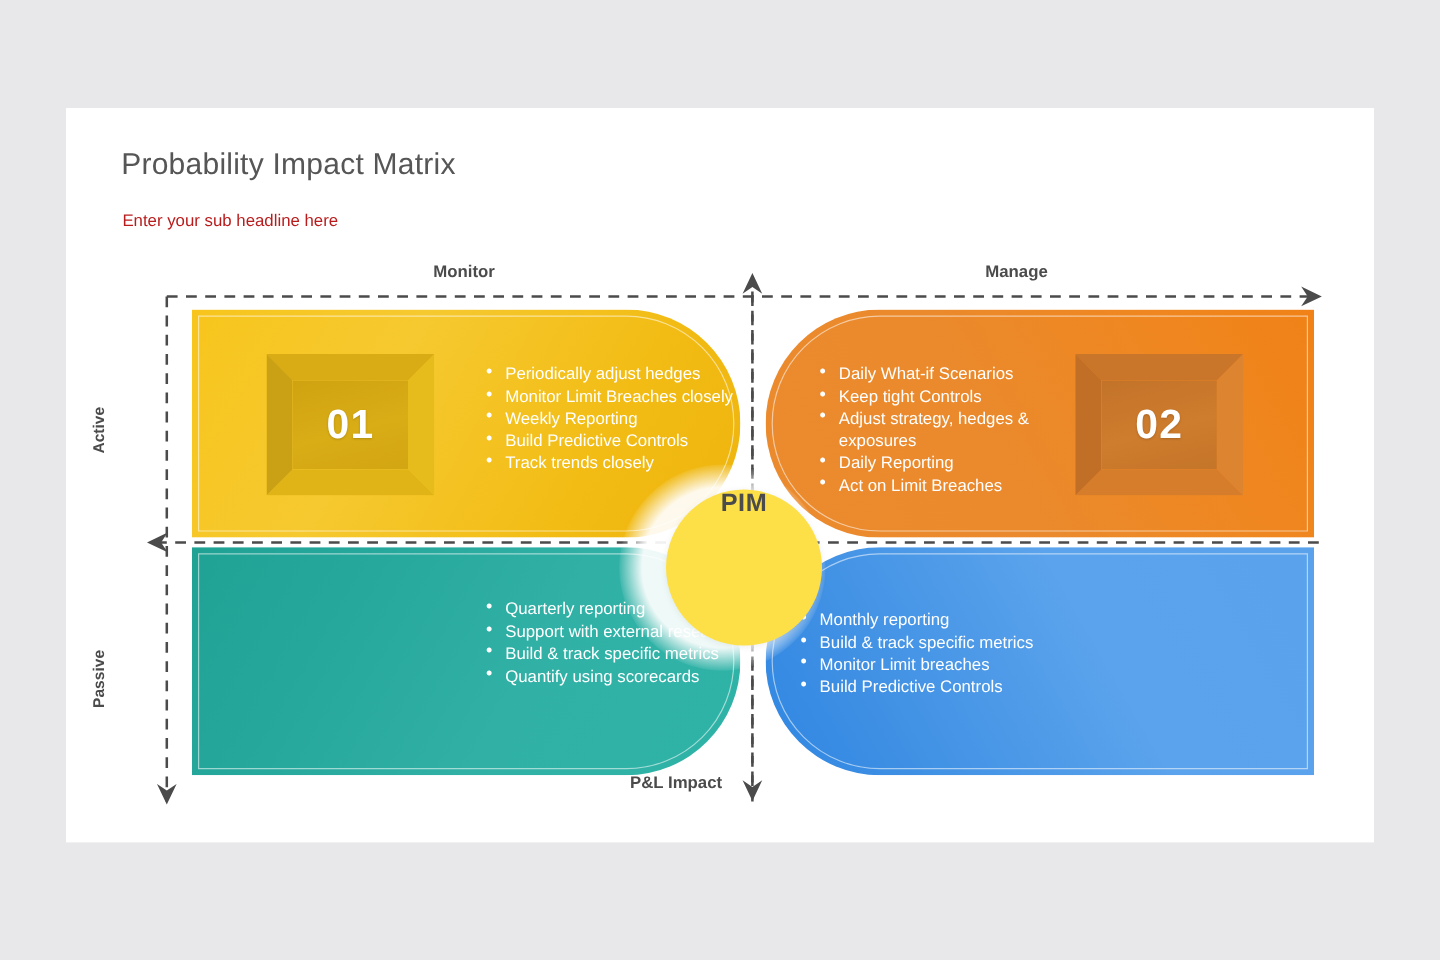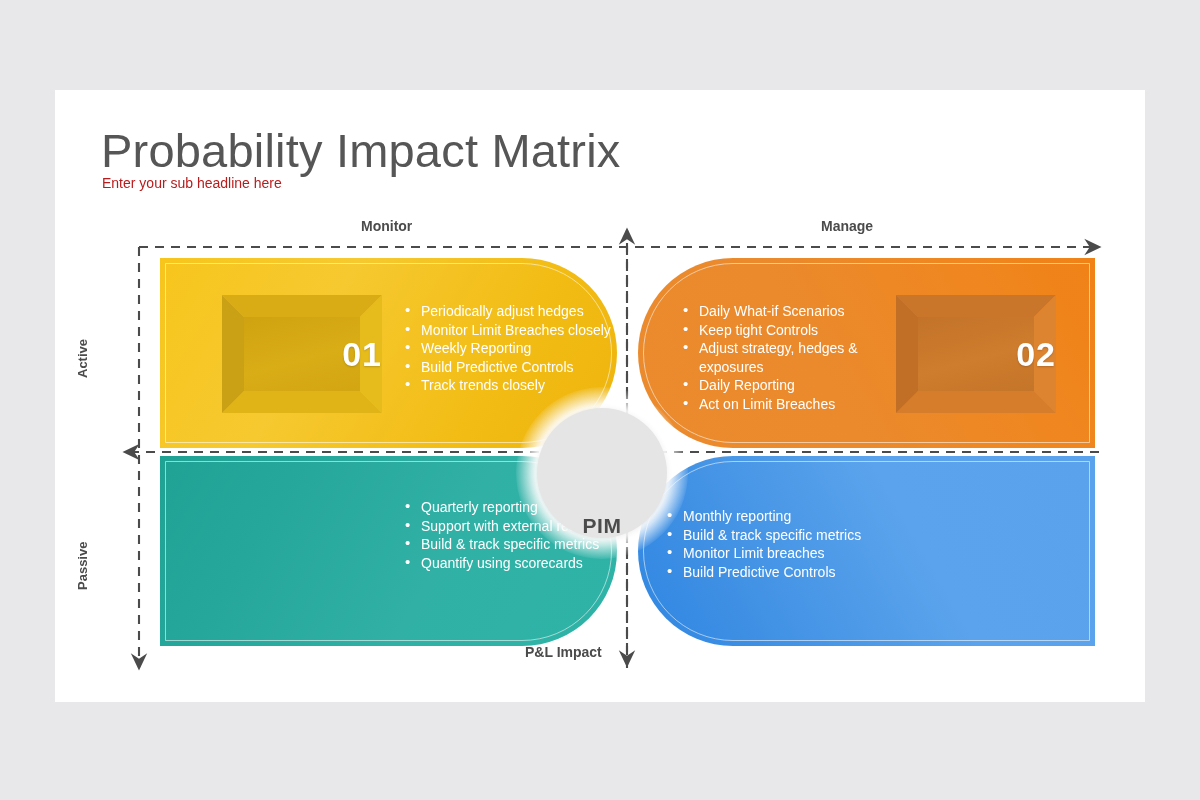--- a/index.html
+++ b/index.html
@@ -15,21 +15,21 @@
   #slide {
     position: absolute;
     left: 55px; top: 90px;
     width: 1090px; height: 612px;
     background: #ffffff;
   }
 
   
   #title {
     position: absolute; left: 46px; top: 33px;
-    font-size: 47px; font-weight: 400; color: #565656;
+    font-size: 25px; font-weight: 400; color: #565656;
     letter-spacing: .2px; white-space: nowrap;
   }
   #subtitle {
     position: absolute; left: 47px; top: 85px;
     font-size: 14px; font-weight: 400; color: #b91c1c;
     white-space: nowrap;
   }
 
   
   #matrix { position: absolute; left: 0; top: 0; width: 1090px; height: 612px; }
@@ -93,22 +93,22 @@
 
   
   #q4 { left: 583px; top: 366px; width: 457px; height: 190px;
         border-radius: 95px 0 0 95px; }
   #q4 .body { background: linear-gradient(240deg,#5aa3ec 0%,#5ba3ec 40%,#3f90e4 78%,#2f86e2 100%); }
   #q4 .rim  { border-radius: 90px 0 0 90px; }
 
   
   .plate {
     position: absolute;
-    width: 160px; height: 118px;
-    display: flex; align-items: center; justify-content: flex-end;
+    width: 140px; height: 118px;
+    display: flex; align-items: center; justify-content: center;
   }
   .plate .num {
     position: relative; z-index: 3;
     font-size: 34px; font-weight: bold; color: #ffffff;
     letter-spacing: 1px;
     text-shadow: 0 1px 2px rgba(0,0,0,.18);
   }
   
   .plate .face { position: absolute; }
   .plate .f-top { left:0; top:0; width:100%; height:22px; }
@@ -171,24 +171,24 @@
   #b4 { left: 29px;  top: 51px; width: 210px; }
 
   
   #pim-halo {
     position: absolute; left: 461px; top: 297px;
     width: 172px; height: 172px; border-radius: 50%;
     background: radial-gradient(circle, rgba(255,255,255,.92) 55%, rgba(255,255,255,0) 72%);
     pointer-events: none;
   }
   #pim {
-    position: absolute; left: 482px; top: 318px;
+    position: absolute; left: 500px; top: 318px;
     width: 130px; height: 130px; border-radius: 50%;
-    background: #e5e5e5;
-    display: flex; align-items: flex-end; justify-content: center;
+    background: #fde047;
+    display: flex; align-items: flex-start; justify-content: center;
     box-shadow: 0 1px 6px rgba(0,0,0,.07);
   }
   #pim span {
     font-size: 21px; font-weight: bold; color: #4b4b4b; letter-spacing: .5px;
   }
 </style>
 </head>
 <body>
 
 <div id="stage">

